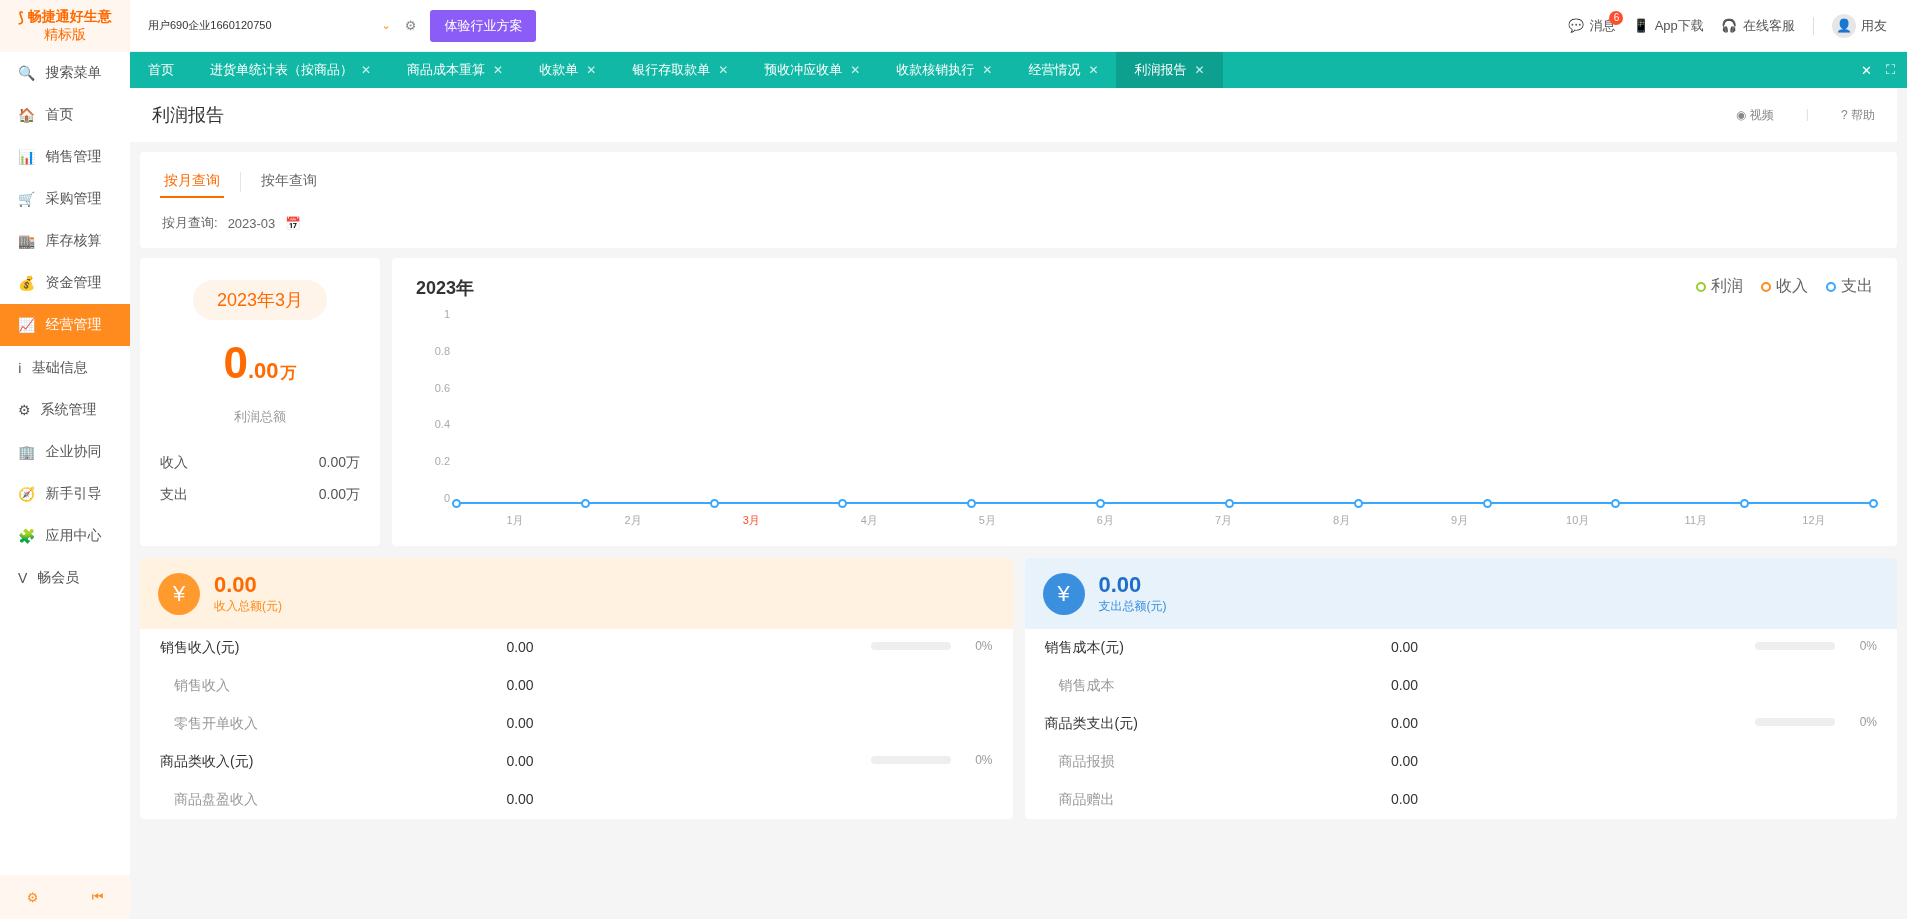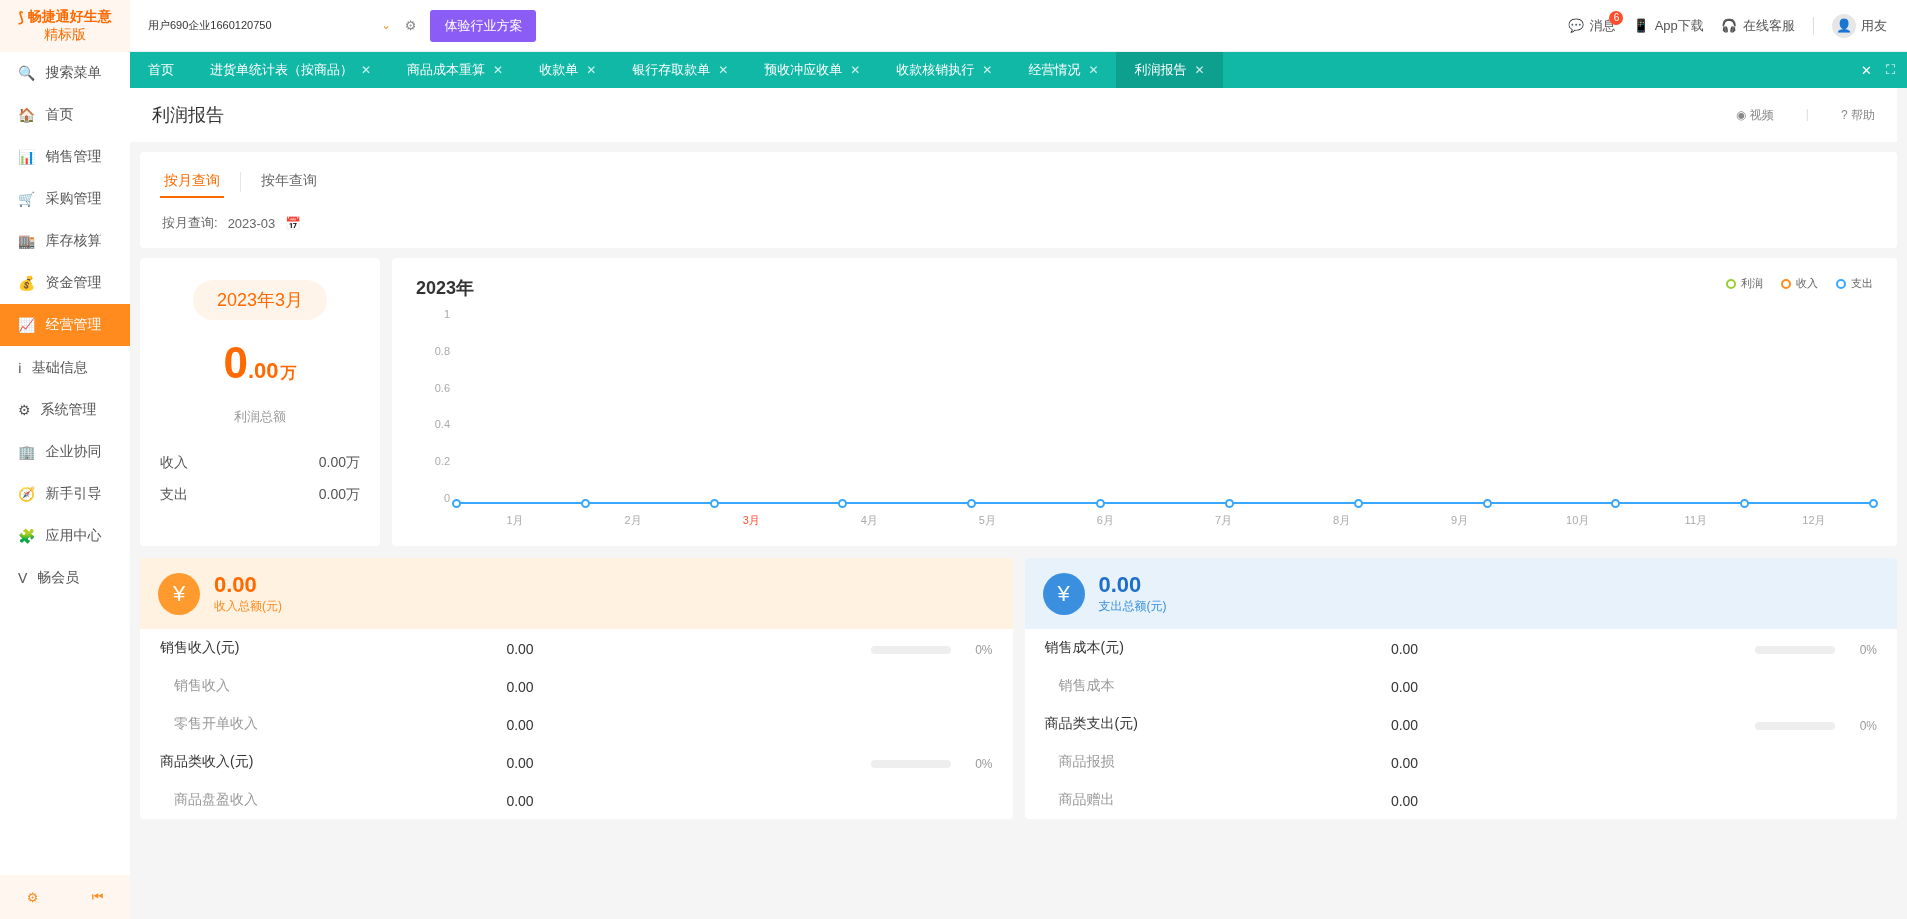--- a/index.html
+++ b/index.html
@@ -46,21 +46,21 @@
 .month-pill{display:inline-block;background:#fff4ea;color:#ff6a00;font-size:18px;font-weight:normal;padding:8px 24px;border-radius:20px;margin-bottom:18px}
 .big-zero{color:#ff6a00;font-weight:bold}
 .big-int{font-size:44px}
 .big-dec{font-size:22px}
 .big-unit{font-size:16px;color:#ff6a00;margin-left:2px}
 .summary-label{color:#999;margin-top:20px}
 .summary-rows{margin-top:28px;display:flex;flex-direction:column;gap:14px;font-size:14px;color:#555}
 .srow{display:flex;justify-content:space-between}
 .chart-card{flex:1;padding:18px 24px;position:relative}
 .chart-title{font-size:18px;font-weight:bold;margin-bottom:8px}
-.legend{position:absolute;top:18px;right:24px;display:flex;gap:18px;font-size:11px;color:#666}
+.legend{position:absolute;top:18px;right:24px;display:flex;gap:18px;font-size:16px;color:#666}
 .lg{display:flex;align-items:center;gap:5px}
 .lg-dot{width:10px;height:10px;border-radius:50%;border:2px solid;background:#fff}
 .chart-area{position:relative;height:220px}
 .yaxis{position:absolute;left:0;top:0;bottom:24px;width:34px;display:flex;flex-direction:column;justify-content:space-between;align-items:flex-end;color:#aaa;font-size:11px}
 .plot{position:absolute;left:40px;right:0;top:6px;bottom:24px}
 .zero-line{position:absolute;left:0;right:0;bottom:0;height:2px;background:#3aa7ff}
 .pt{position:absolute;bottom:-4px;width:9px;height:9px;border-radius:50%;border:2px solid #3aa7ff;background:#fff}
 .xaxis{position:absolute;left:40px;right:0;bottom:0;display:flex;justify-content:space-between;color:#aaa;font-size:11px}
 .xl{flex:1;text-align:center}
 .xl.hl{color:#ff4d2e}
@@ -71,21 +71,21 @@
 .col-head.blue{background:#e7f2fb}
 .head-ico{width:42px;height:42px;border-radius:50%;display:flex;align-items:center;justify-content:center;font-size:22px;color:#fff}
 .head-ico.o{background:#ff9a2e}
 .head-ico.b{background:#3a8fde}
 .head-num{font-size:22px;font-weight:bold}
 .head-num.o{color:#ff6a00}
 .head-num.b{color:#1e6fc9}
 .head-sub{font-size:12px}
 .head-sub.o{color:#ff8a1e}
 .head-sub.b{color:#3a8fde}
-.detail-row{display:flex;align-items:flex-end;padding:10px 20px;font-size:14px}
+.detail-row{display:flex;align-items:flex-start;padding:10px 20px;font-size:14px}
 .dr-label{width:260px}
 .dr-label.sub{color:#999;padding-left:14px}
 .dr-val{width:200px;text-align:center}
 .dr-bar{flex:1;display:flex;align-items:center;justify-content:flex-end;gap:14px}
 .bar-track{width:80px;height:8px;background:#eee;border-radius:4px}
 .pct{color:#999;font-size:12px;width:28px;text-align:right}
 </style>
 </head>
 <body>
 

